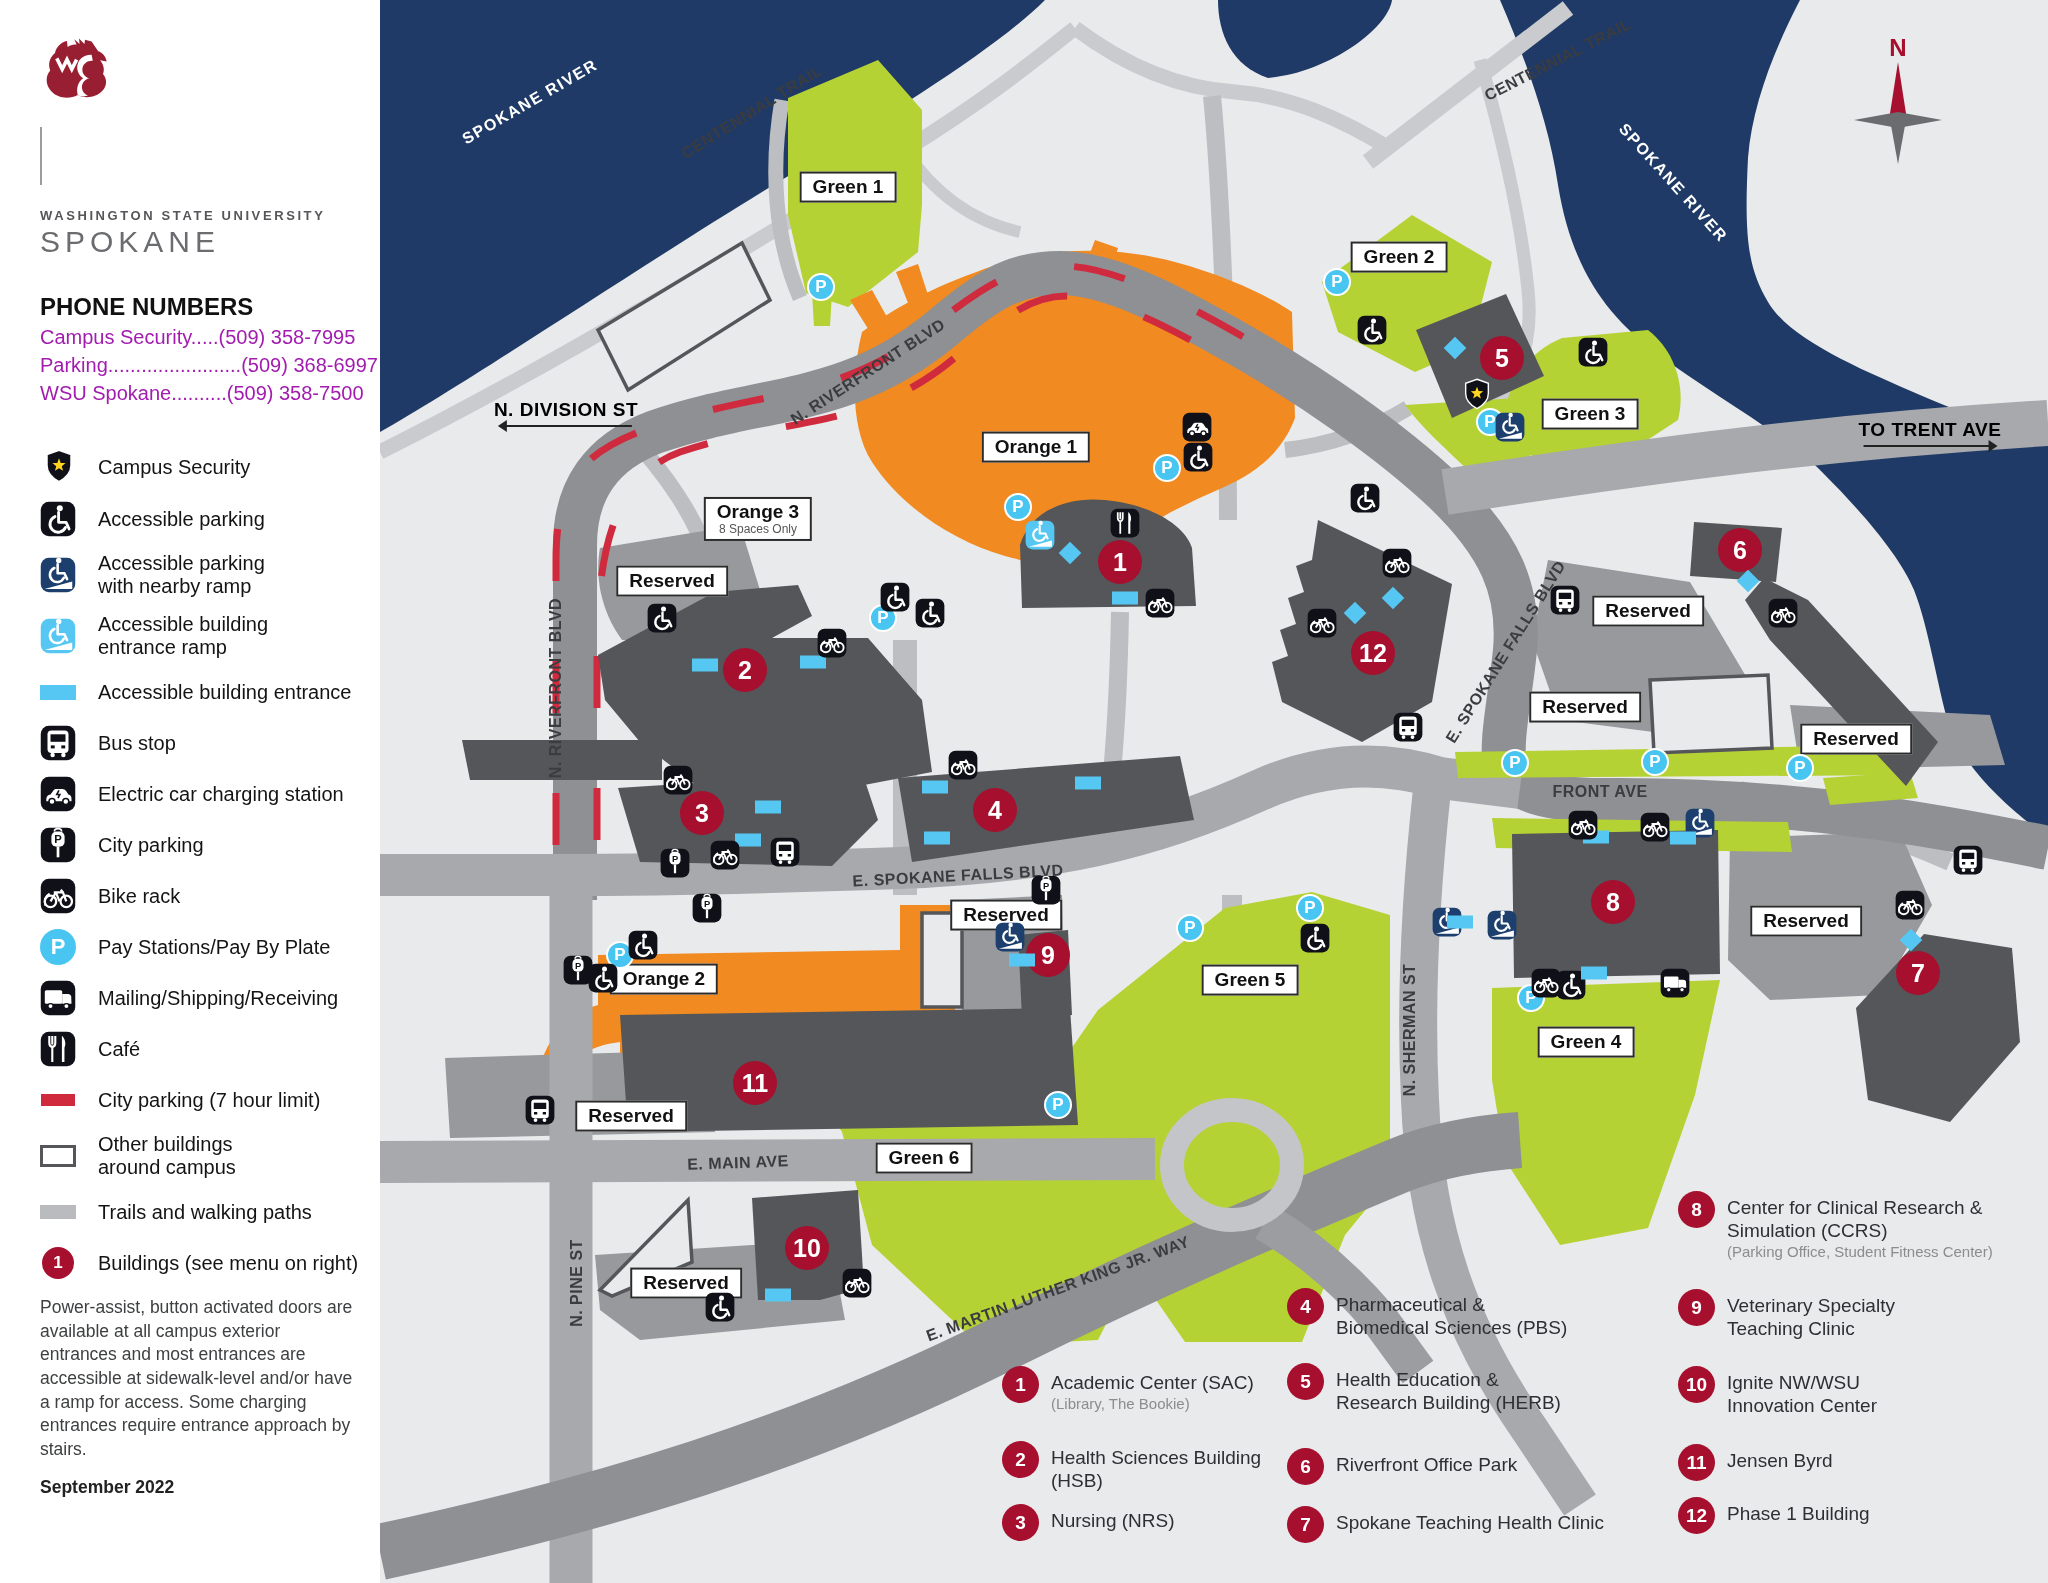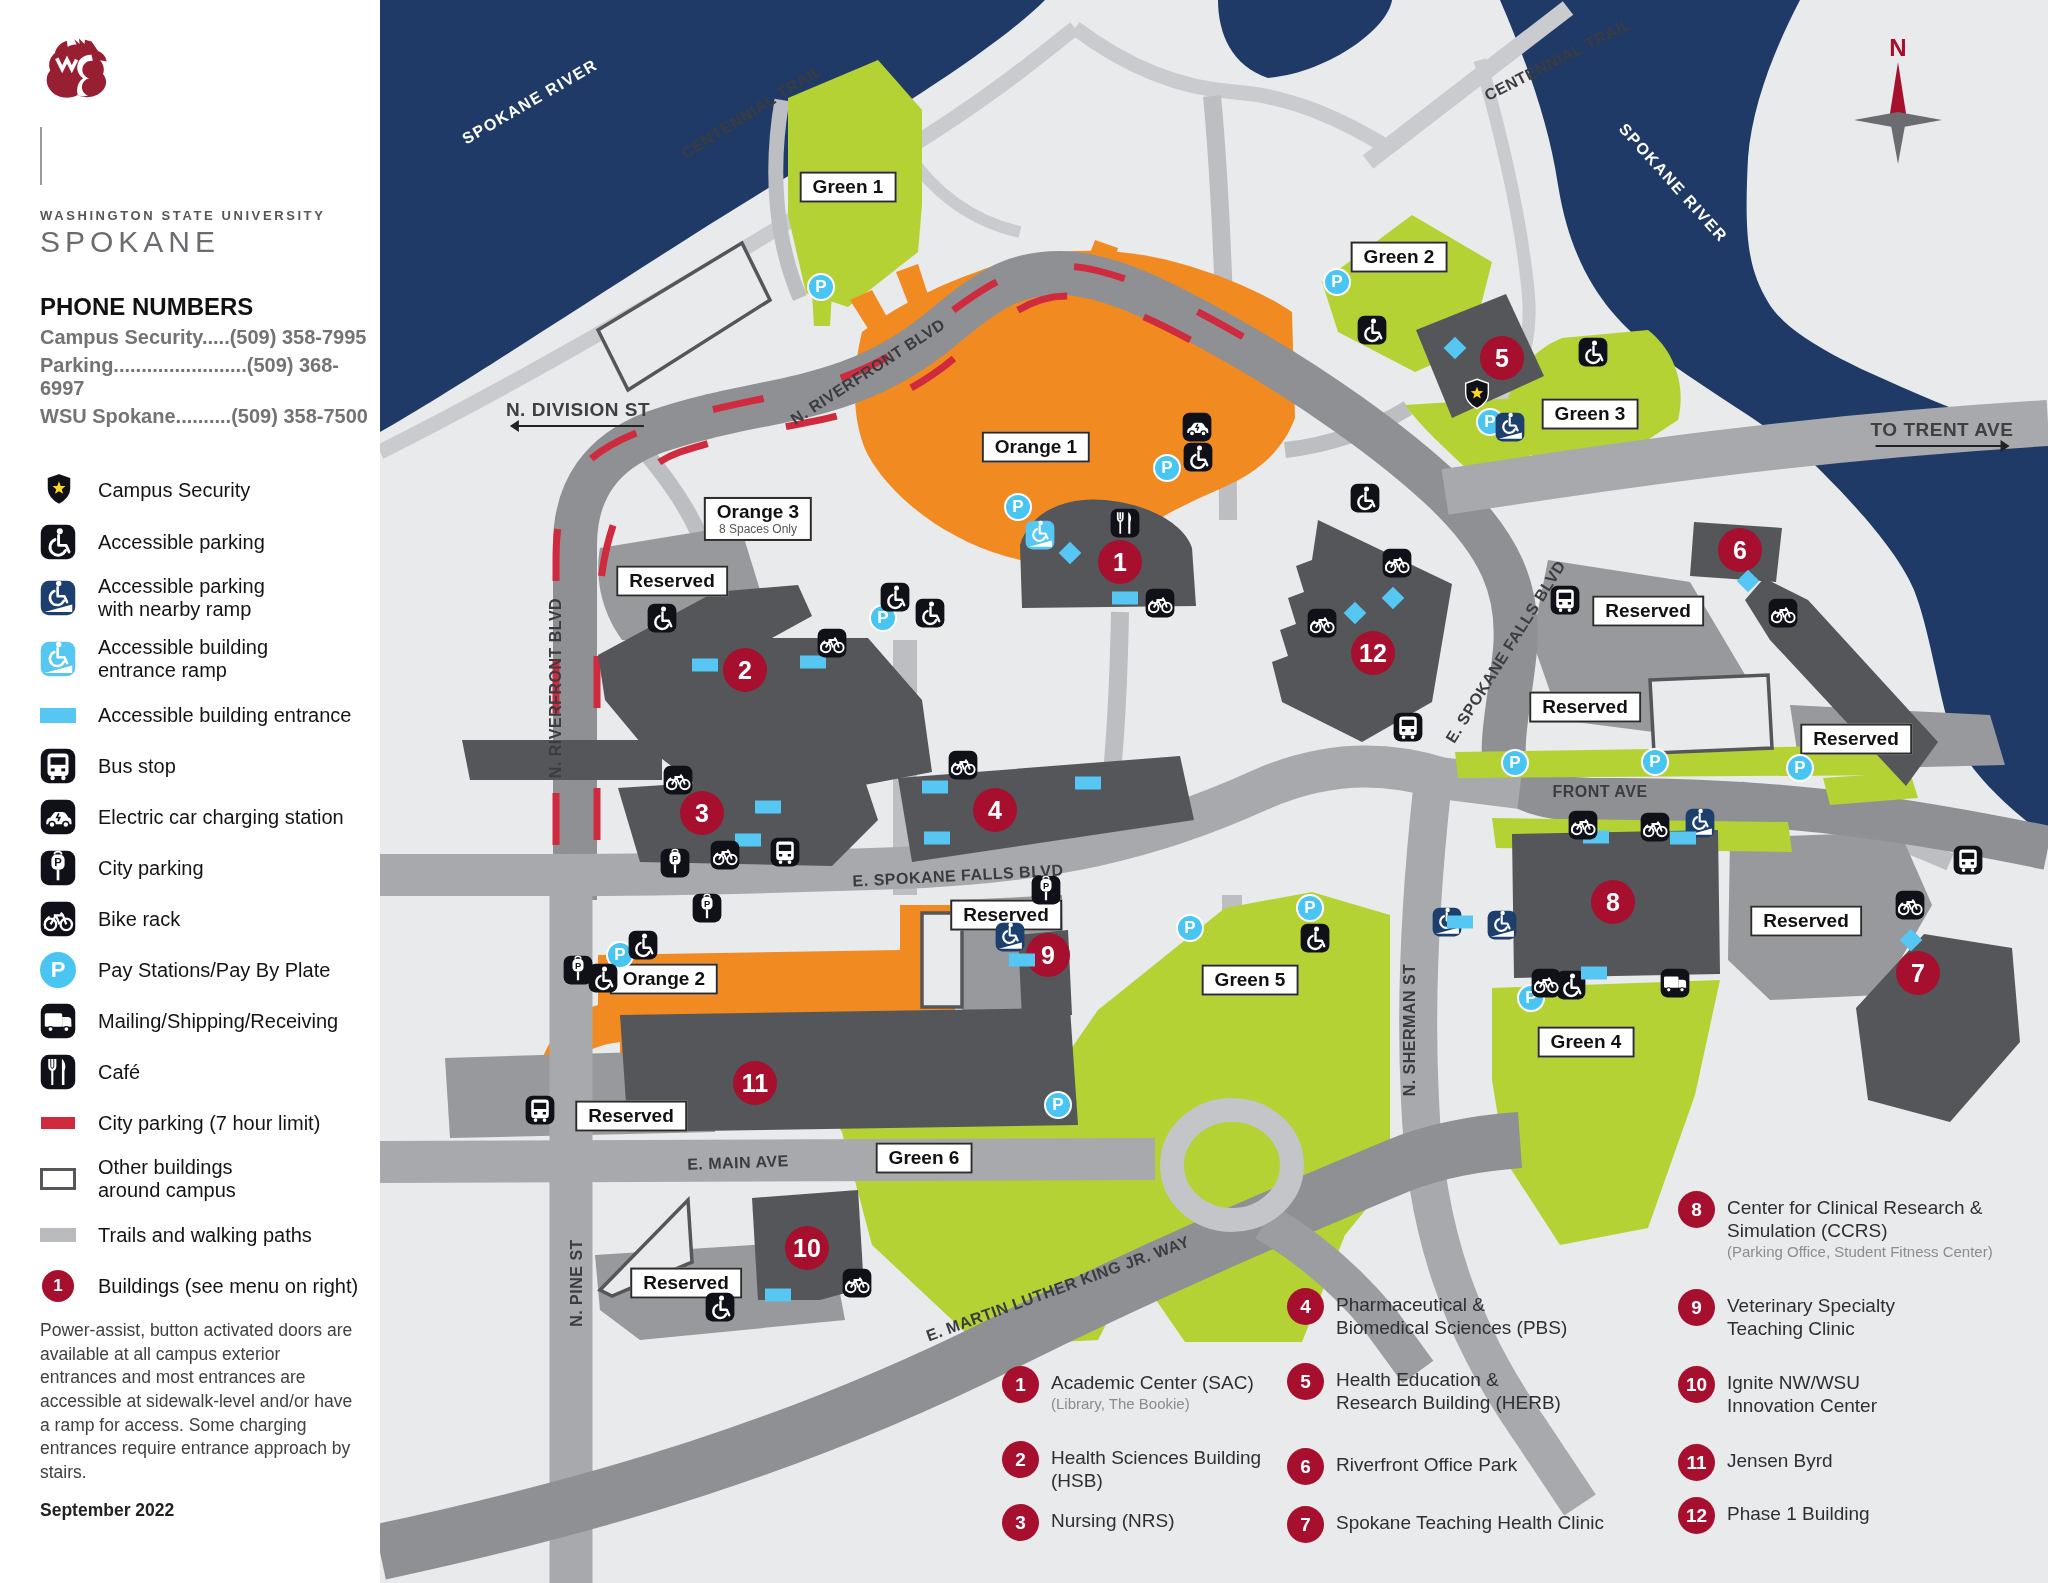--- a/index.html
+++ b/index.html
@@ -10,37 +10,37 @@
   #overlay { position:absolute; inset:0; }
 
   
   #sidebar { position:absolute; left:0; top:0; width:380px; height:1583px; background:#fff; padding:38px 0 0 40px; z-index:5; }
   .logo-row { display:flex; align-items:flex-start; gap:23px;flex-direction:column; }
   .logo-row svg { width:72px; height:66px; flex:0 0 auto; }
   .logo-sep { width:2px; height:58px; background:#9a9c9e; }
   .univ { font-size:13px; font-weight:bold; letter-spacing:2.6px; color:#55565a; }
   .campus { font-size:30px; font-weight:normal; letter-spacing:5px; color:#6a6c6f; margin-top:2px; }
   .phone-head { font-size:24px; font-weight:bold; color:#111; margin-top:34px; }
-  .phone-line { font-size:20px; color:#737373; margin-top:5px;font-weight:bold; }
+  .phone-line { font-size:20px; color:#a21caf; margin-top:5px; }
   #legend { margin-top:43px; }
   .leg-row { display:flex; align-items:center; gap:22px; margin-bottom:15px; min-height:36px; }
   .leg-ic { width:36px; flex:0 0 36px; display:flex; justify-content:center; align-items:center; }
   .leg-ic svg { width:36px; height:36px; }
   .leg-lab { font-size:20px; color:#141414; line-height:1.15; font-weight:500; }
   .sw-dash { width:34px; height:12px; background:#cf2a3e; }
   .sw-other { width:40px; height:22px; background:#fff; border:3px solid #54565a; }
   .sw-trail { width:40px; height:14px; background:#b9bbbe; }
   .sw-circ { width:32px; height:32px; border-radius:50%; background:#a60f2d; color:#fff; font-weight:bold; font-size:17px; display:flex; align-items:center; justify-content:center; }
   .note { font-size:17.5px; color:#3f4042; line-height:1.35; margin-top:14px; width:320px; }
   .date { font-size:17.5px; font-weight:bold; color:#222; margin-top:16px; }
 
   
   .slabel { position:absolute; white-space:nowrap; font-weight:bold; font-size:16px; color:#3a3c40; letter-spacing:.5px; transform:translate(-50%,-50%); }
   .slabel.river { color:#fff; font-size:16px; letter-spacing:1.6px; }
-  .slabel.lg { font-size:19px; color:#404040;margin-left:12px; }
+  .slabel.lg { font-size:19px; color:#000000; }
   .arrow-bar { position:absolute; left:50%; top:100%; transform:translateX(-50%); margin-top:4px; width:132px; height:2px; background:#222; }
   .arrow-bar.left::before { content:""; position:absolute; left:-2px; top:-5px; border:6px solid transparent; border-right:9px solid #222; border-left:none; }
   .arrow-bar.right::before { content:""; position:absolute; right:-2px; top:-5px; border:6px solid transparent; border-left:9px solid #222; border-right:none; }
   .lot { position:absolute; transform:translate(-50%,-50%); background:#fff; border:2px solid #2b2b2b; padding:3px 11px; text-align:center; font-weight:bold; font-size:19px; color:#111; white-space:nowrap; line-height:1.1; }
   .lot .sub { font-size:12px; font-weight:normal; color:#555; }
   .marker { position:absolute; width:44px; height:44px; border-radius:50%; background:#a60f2d; color:#fff; font-weight:bold; font-size:25px; display:flex; align-items:center; justify-content:center; transform:translate(-50%,-50%); }
 
   
   .mi { position:absolute; width:30px; height:30px; transform:translate(-50%,-50%); }
   .mi svg { width:100%; height:100%; }

